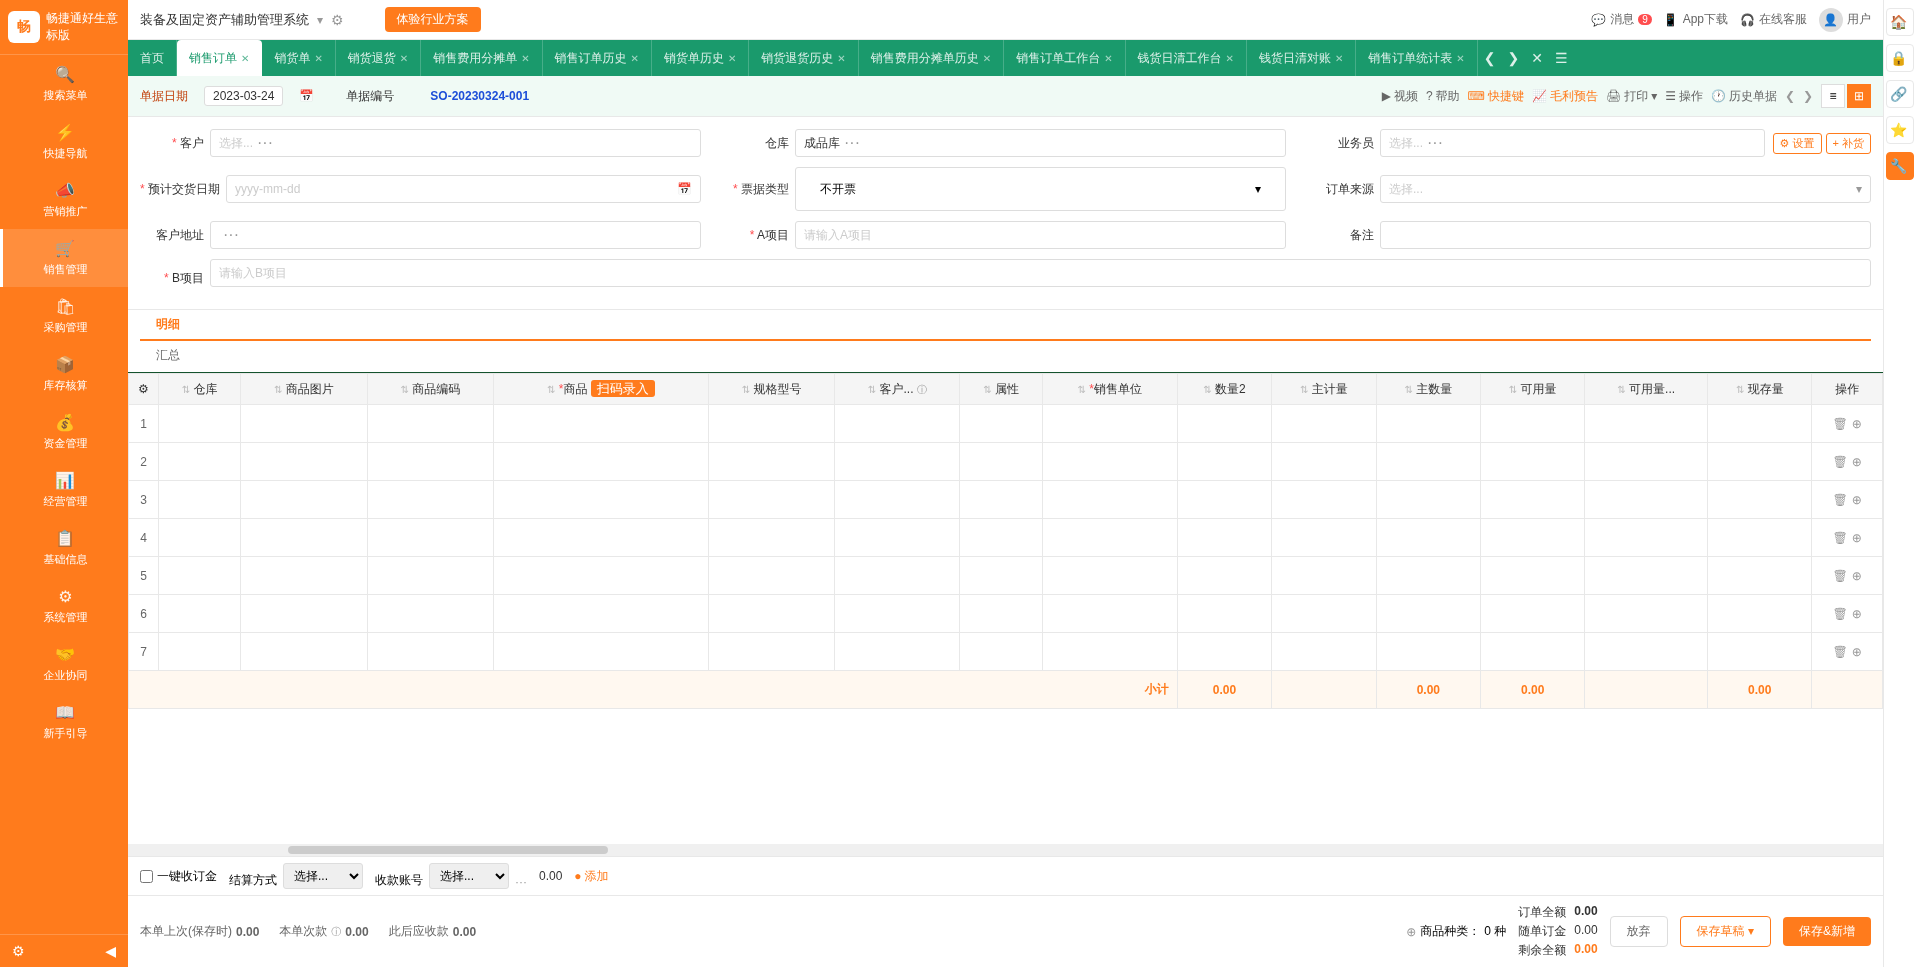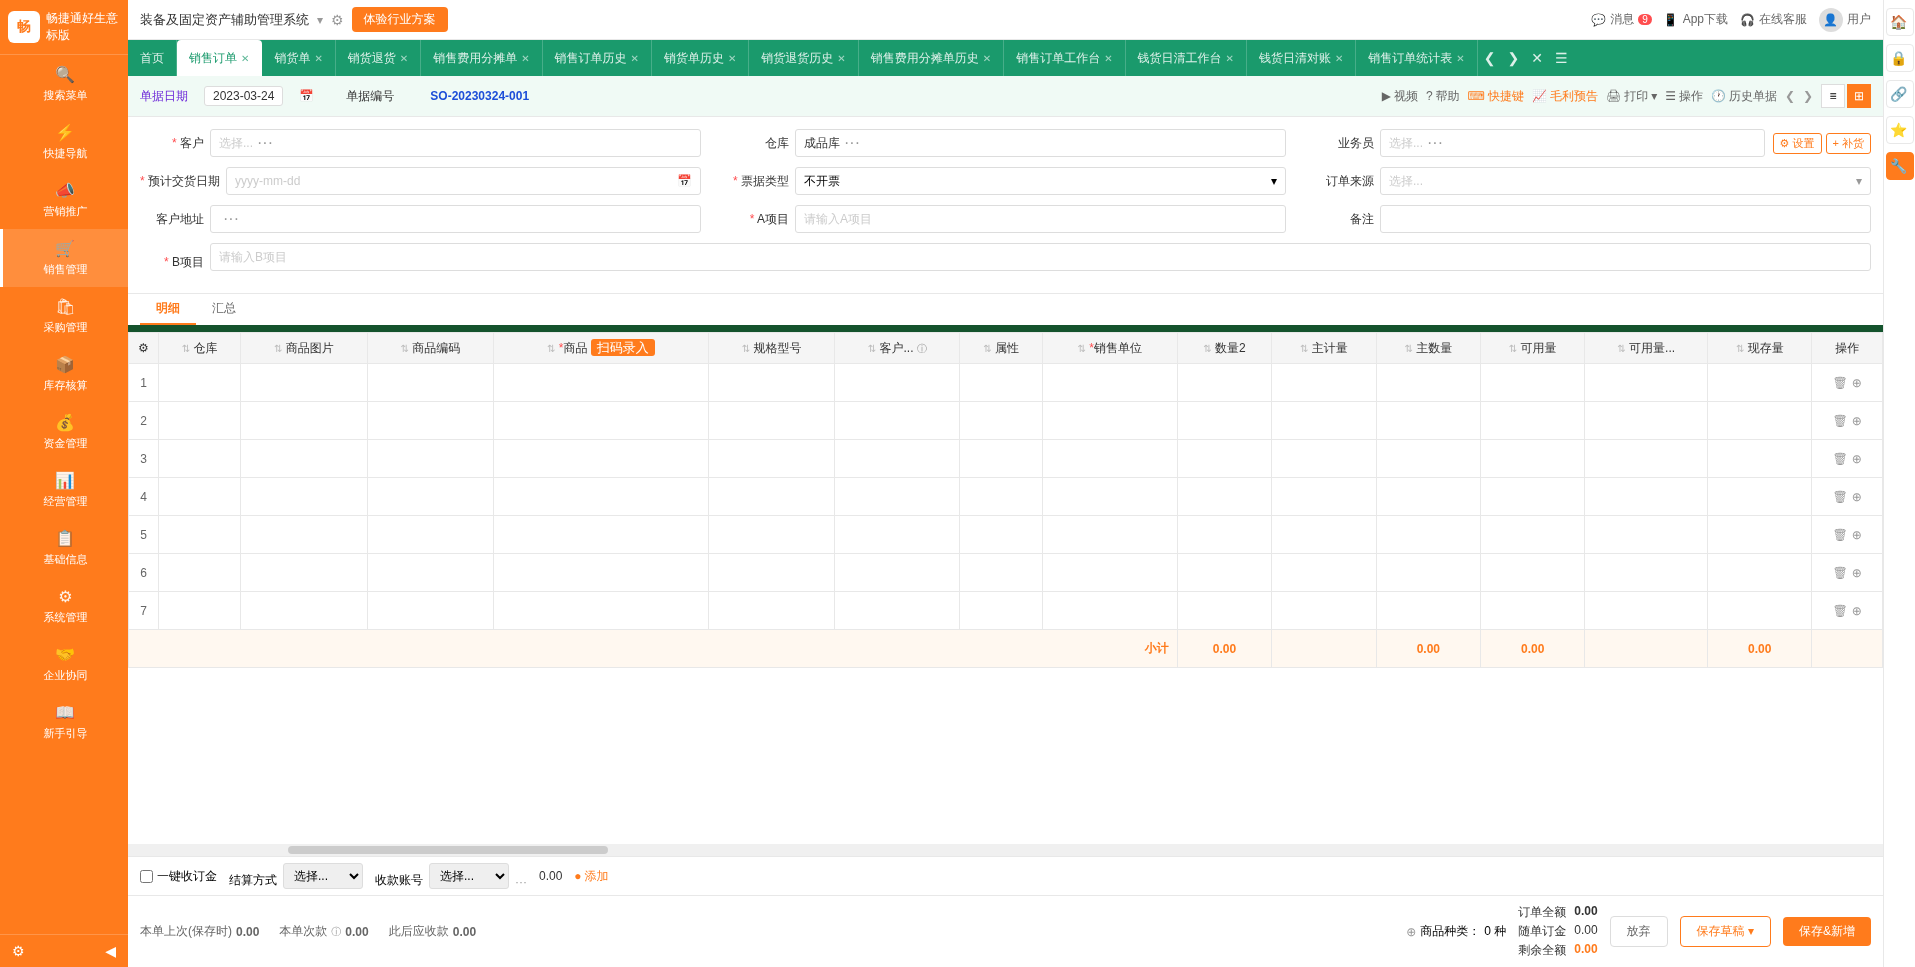--- a/index.html
+++ b/index.html
@@ -56,21 +56,21 @@
       height: 40px;
       background: #fff;
       display: flex; align-items: center; justify-content: space-between;
       padding: 0 12px;
       border-bottom: 1px solid #e8e8e8;
     }
     .topbar-left { display: flex; align-items: center; gap: 8px; }
     .topbar-system { font-size: 13px; color: #333; }
     .topbar-btn {
       background: #ff7b1c; color: #fff; border: none;
-      padding: 4px 12px; border-radius: 4px; cursor: pointer; font-size: 12px;
+      padding: 4px 12px; border-radius: 4px; cursor: pointer; font-size: 12px; margin-left: 33px;
     }
     .topbar-right { display: flex; align-items: center; gap: 12px; color: #666; }
     .topbar-right-item { display: flex; align-items: center; gap: 4px; cursor: pointer; }
     .badge { background: #ff4d4f; color: #fff; border-radius: 10px; padding: 0 4px; font-size: 10px; }
 
     
     .tabbar {
       height: 36px;
       background: #1a9a6c;
       display: flex; align-items: center;
@@ -123,27 +123,27 @@
     .form-field { display: flex; align-items: center; flex: 1; }
     .form-label { color: #333; min-width: 70px; text-align: right; padding-right: 6px; white-space: nowrap; }
     .form-label.required::before { content: '* '; color: #ff4d4f; }
     .form-input {
       flex: 1; height: 28px; border: 1px solid #ddd; border-radius: 3px;
       padding: 0 8px; color: #999; background: #fff;
       display: flex; align-items: center;
     }
     .form-input-text { color: #333; }
     .form-select {
-      flex: 1; height: 28px; border: 1px solid #ddd; border-radius: 3px;
-      padding: 0 8px; background: #fff; display: flex; align-items: center; justify-content: space-between;
+      flex: 1; height: 44px; border: 1px solid #ddd; border-radius: 3px;
+      padding: 0 24px; background: #fff; display: flex; align-items: center; justify-content: space-between;
     }
     .form-dots { color: #999; font-size: 16px; margin-left: 4px; }
 
     
-    .inner-tabs { display: flex; padding: 0 12px; border-bottom: 7px solid #14532d; background: #fff; }
+    .inner-tabs { display: flex; padding: 0 12px; border-bottom: 1px solid #14532d; background: #fff; flex-direction: column; }
     .inner-tab {
       padding: 6px 16px;
       cursor: pointer;
       color: #666;
       border-bottom: 2px solid transparent;
     }
     .inner-tab.active { color: #ff7b1c; border-bottom-color: #ff7b1c; font-weight: bold; }
 
     
     .table-wrapper { flex: 1; overflow: auto; }
@@ -371,21 +371,21 @@
     </div>
     <span class="tab-nav">❮</span>
     <span class="tab-nav">❯</span>
     <span class="tab-nav">✕</span>
     <span class="tab-nav">☰</span>
   </div>
 
   <div class="form-area">
 
     <div class="form-header">
-      <span style="color:#6d28d9;">单据日期</span>
+      <span style="color:#c2410c;">单据日期</span>
       <span style="color:#333;border:1px solid #ddd;padding:2px 8px;border-radius:3px;background:#fff;">2023-03-24</span>
       <span style="color:#999;">📅</span>
       <span style="color:#333;margin-left:16px;">单据编号</span>
       <span style="color:#1d4ed8;font-weight:bold;margin-left:20px;">SO-20230324-001</span>
       <div class="form-header-actions">
         <span class="form-header-action">
           <span>▶</span>
           <span>视频</span>
         </span>
         <span class="form-header-action">

